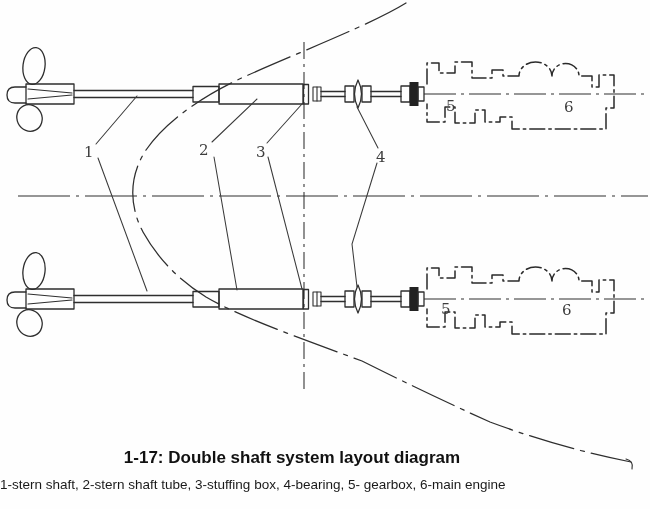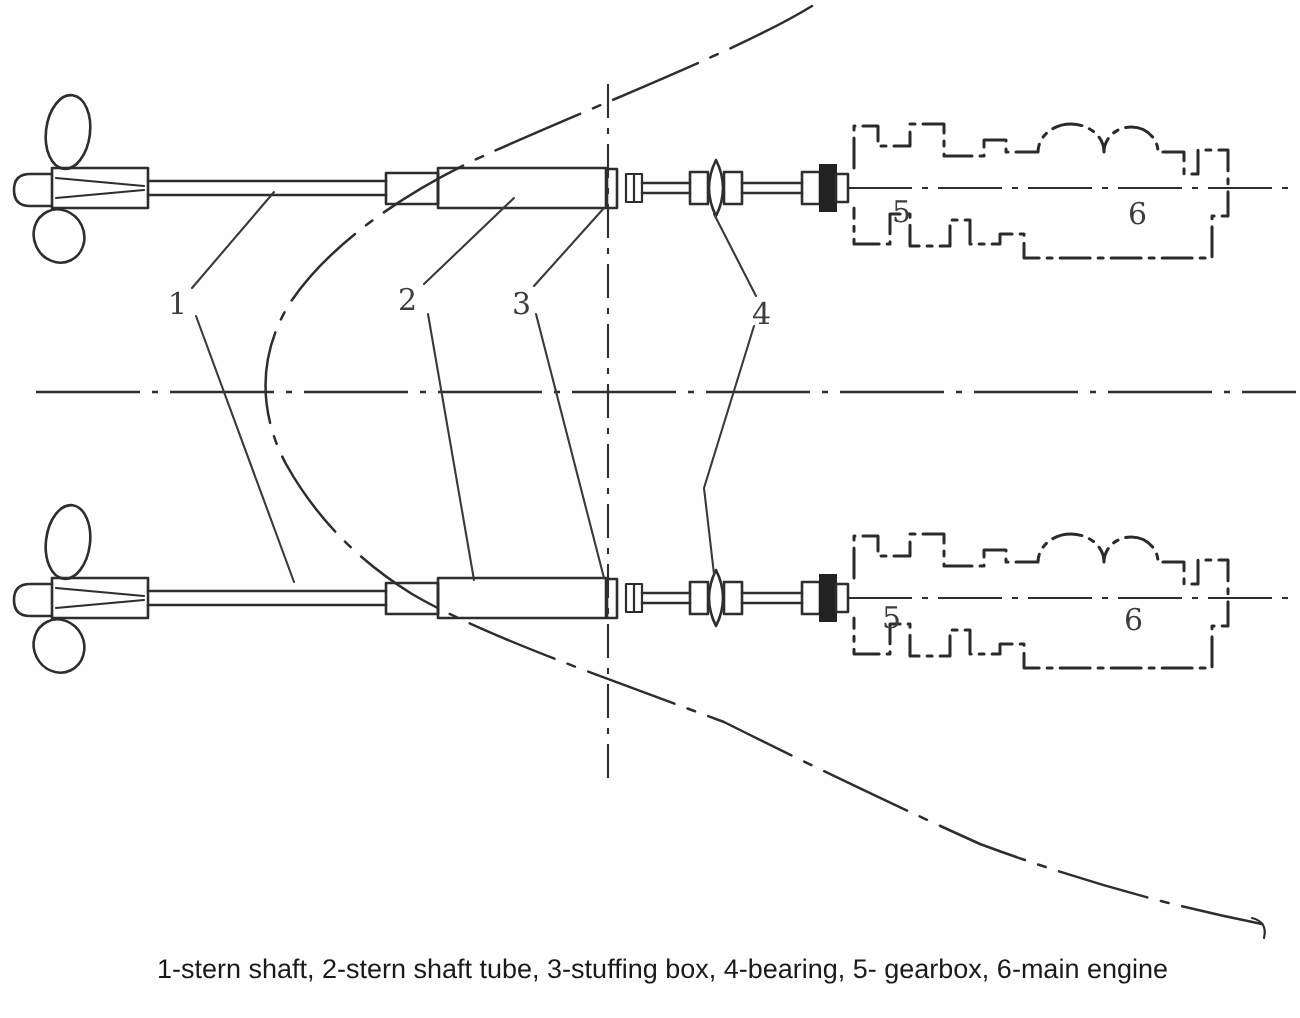--- a/index.html
+++ b/index.html
@@ -20,21 +20,21 @@
   .engine{stroke:#2a2a2a;fill:none;stroke-width:1.5;stroke-dasharray:15 4 2.5 4;stroke-linejoin:round;stroke-linecap:round;}
   .engineaxis{stroke:#2e2e2e;fill:none;stroke-width:1.05;stroke-dasharray:32 5 3 5;}
   .darkfill{fill:#222222;stroke:#222222;}
   .callout{font-family:"DejaVu Serif", serif;font-size:15px;fill:#3d3d3d;}
   .caption-title{
     position:absolute;top:448px;left:0;width:584px;
     text-align:center;font-size:17px;font-weight:bold;color:#111;
   }
   .caption-legend{
     position:absolute;top:477px;left:0;width:584px;
-    text-align:right;font-size:13.5px;font-weight:400;color:#1a1a1a;
+    text-align:left;font-size:13.5px;font-weight:400;color:#1a1a1a;
   }
 </style>
 </head>
 <body>
 
 <div class="figure">
   <svg width="650" height="509" viewBox="0 0 650 509">
     <defs>
       <g id="shaft-system">
 
@@ -103,14 +103,15 @@
     <text class="callout" x="84" y="157">1</text>
     <text class="callout" x="199" y="155">2</text>
     <text class="callout" x="256" y="157">3</text>
     <text class="callout" x="376" y="162">4</text>
     <text class="callout" x="446" y="111">5</text>
     <text class="callout" x="564" y="112">6</text>
     <text class="callout" x="441" y="314">5</text>
     <text class="callout" x="562" y="315">6</text>
   </svg>
 
+  <div class="caption-title">1-17: Double shaft system layout diagram</div>
   <div class="caption-legend">1-stern shaft, 2-stern shaft tube, 3-stuffing box, 4-bearing, 5- gearbox, 6-main engine</div>
 </div>
 
 </body></html>

